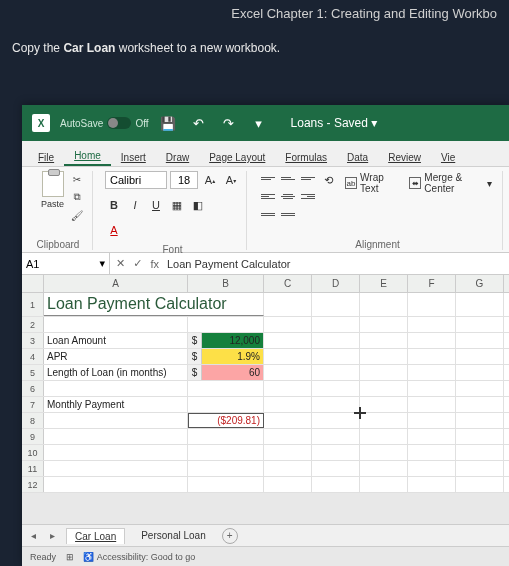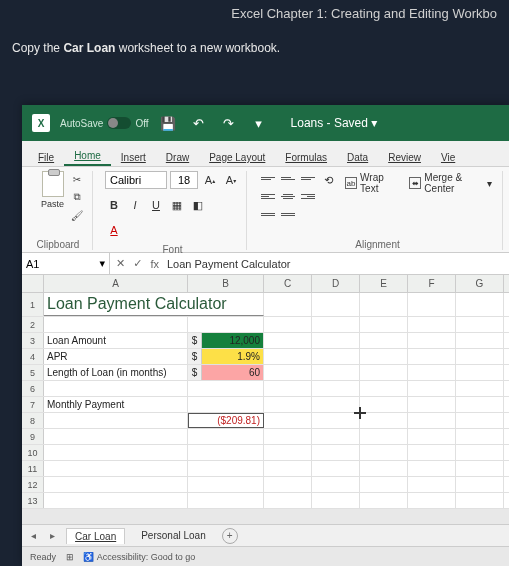--- a/index.html
+++ b/index.html
@@ -354,30 +354,20 @@
       <div class="row">
           <div class="rnum">12</div>
           <div class="cell cA"></div>
           <div class="cell cB"></div>
           <div class="cell cC"></div>
           <div class="cell cD"></div>
           <div class="cell cE"></div>
           <div class="cell cF"></div>
           <div class="cell cG"></div>
         </div>
-      <div class="row">
-          <div class="rnum">13</div>
-          <div class="cell cA"></div>
-          <div class="cell cB"></div>
-          <div class="cell cC"></div>
-          <div class="cell cD"></div>
-          <div class="cell cE"></div>
-          <div class="cell cF"></div>
-          <div class="cell cG"></div>
-        </div>
     </div>
     <div class="cursor-plus" style="left:330px;top:130px"></div>
   </div>
 
 </div>
 
 <div class="sheet-tabs">
   <span class="nav-arr">◂</span>
   <span class="nav-arr">▸</span>
   <div class="stab active">Car Loan</div>

